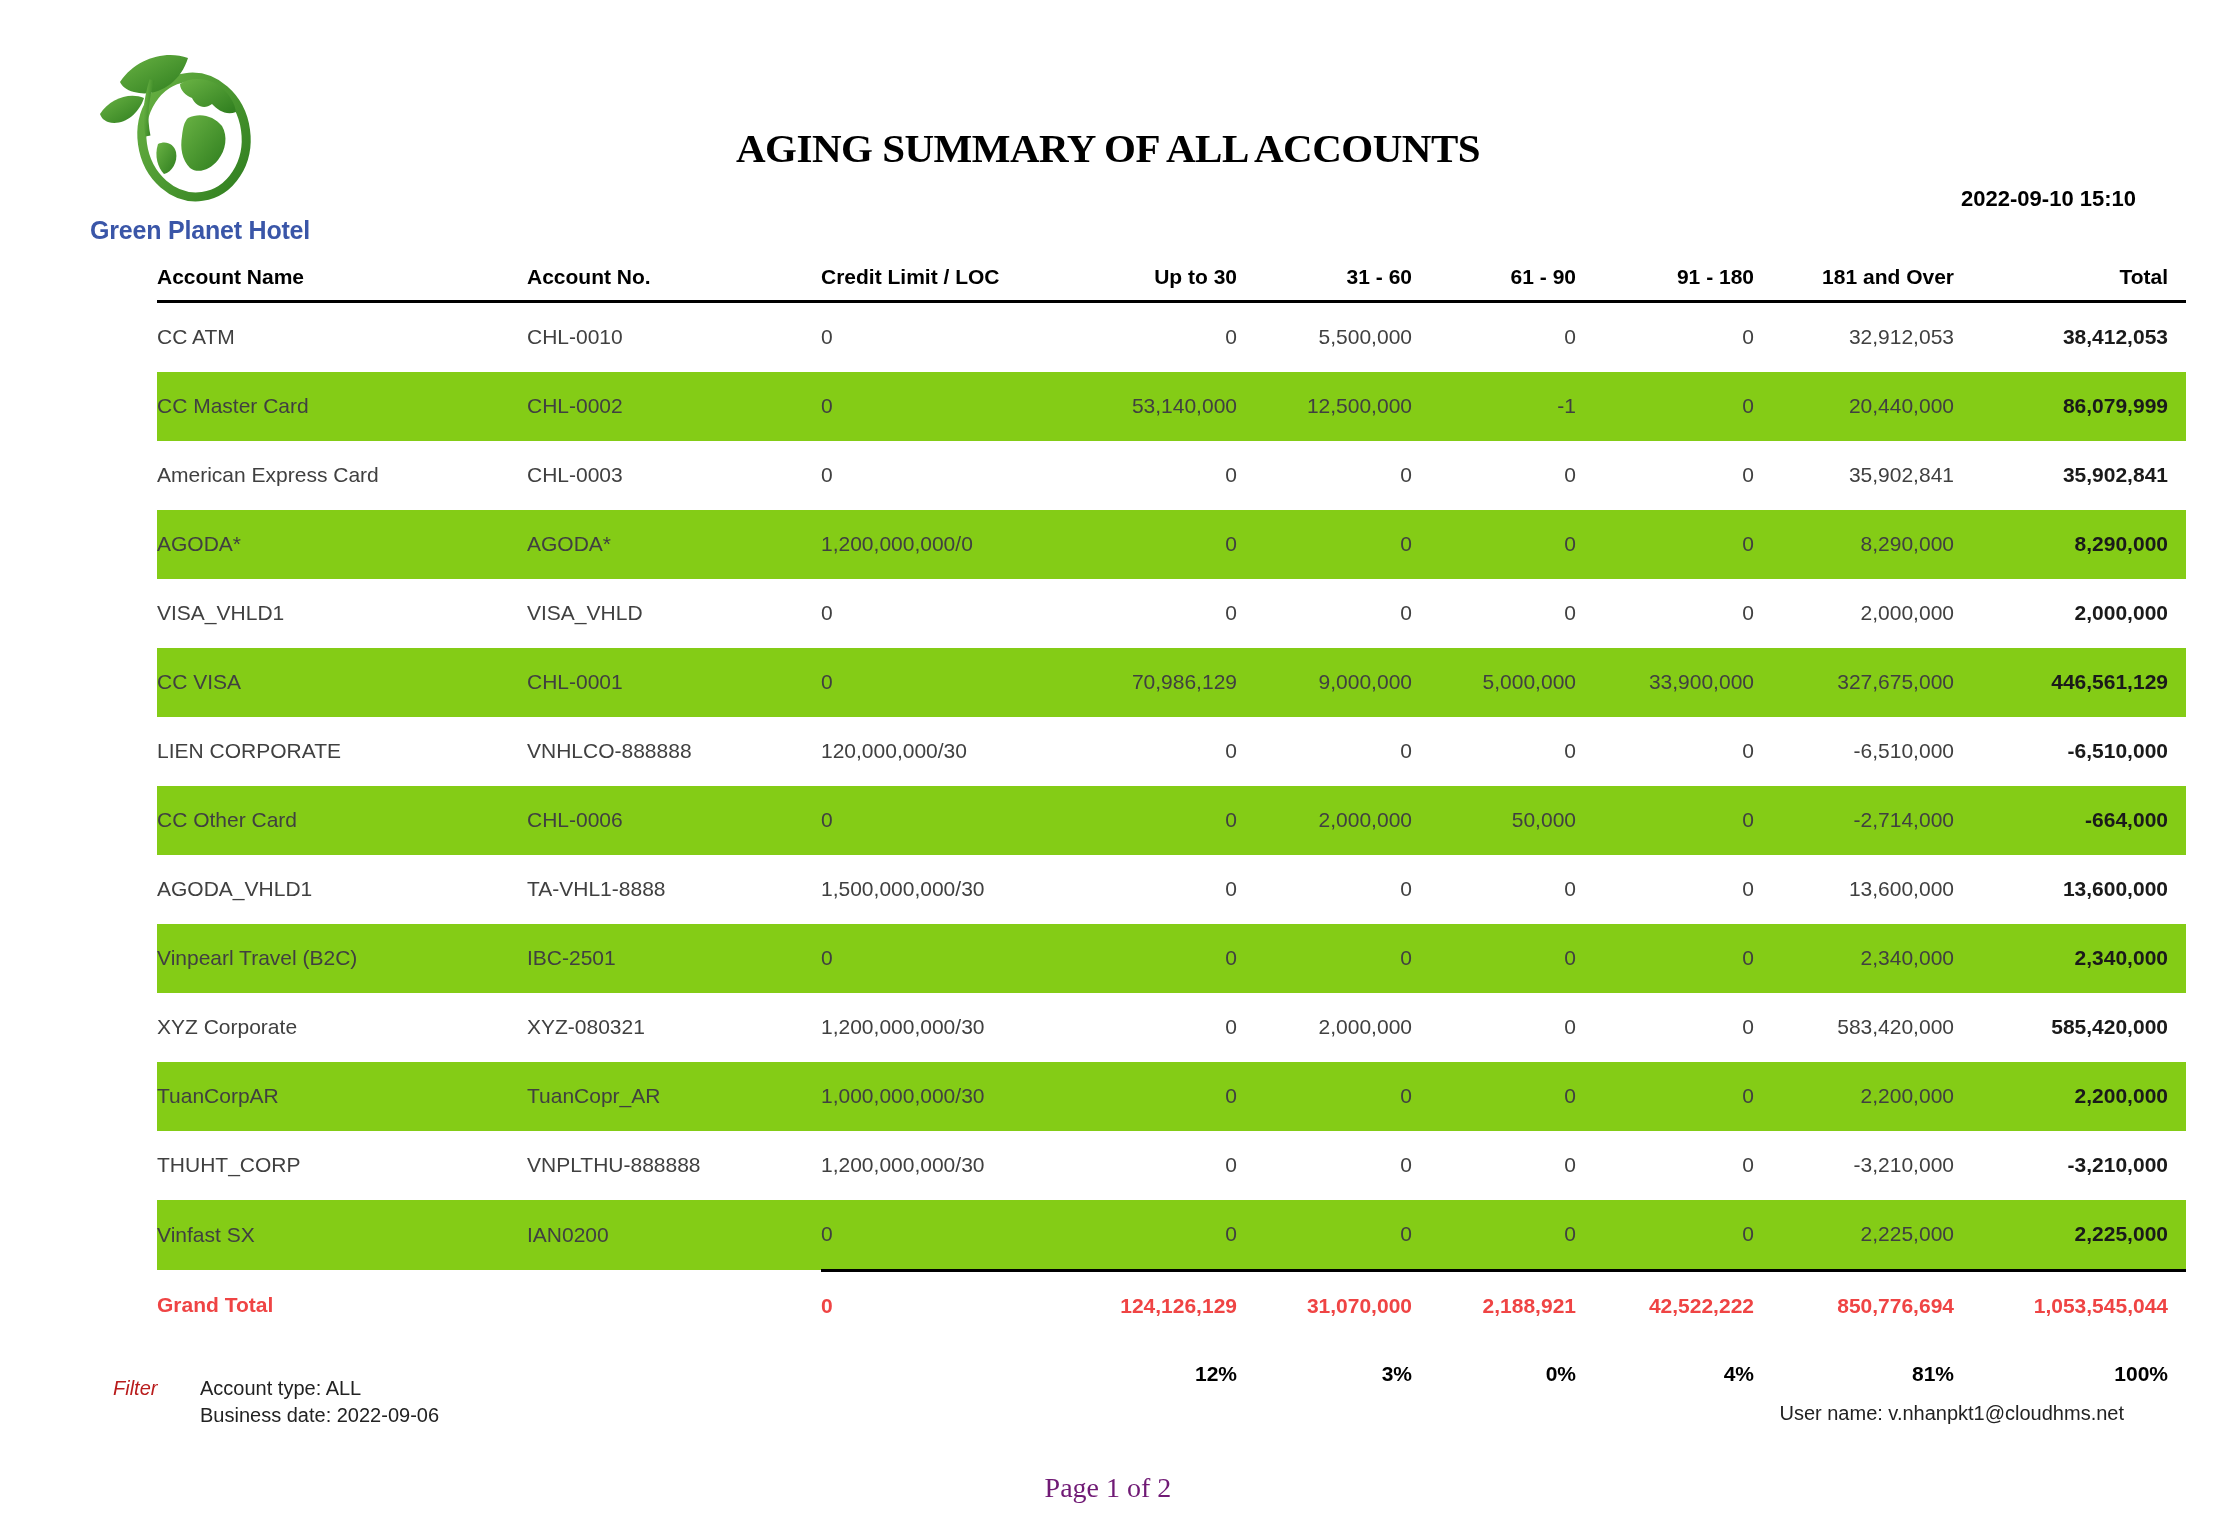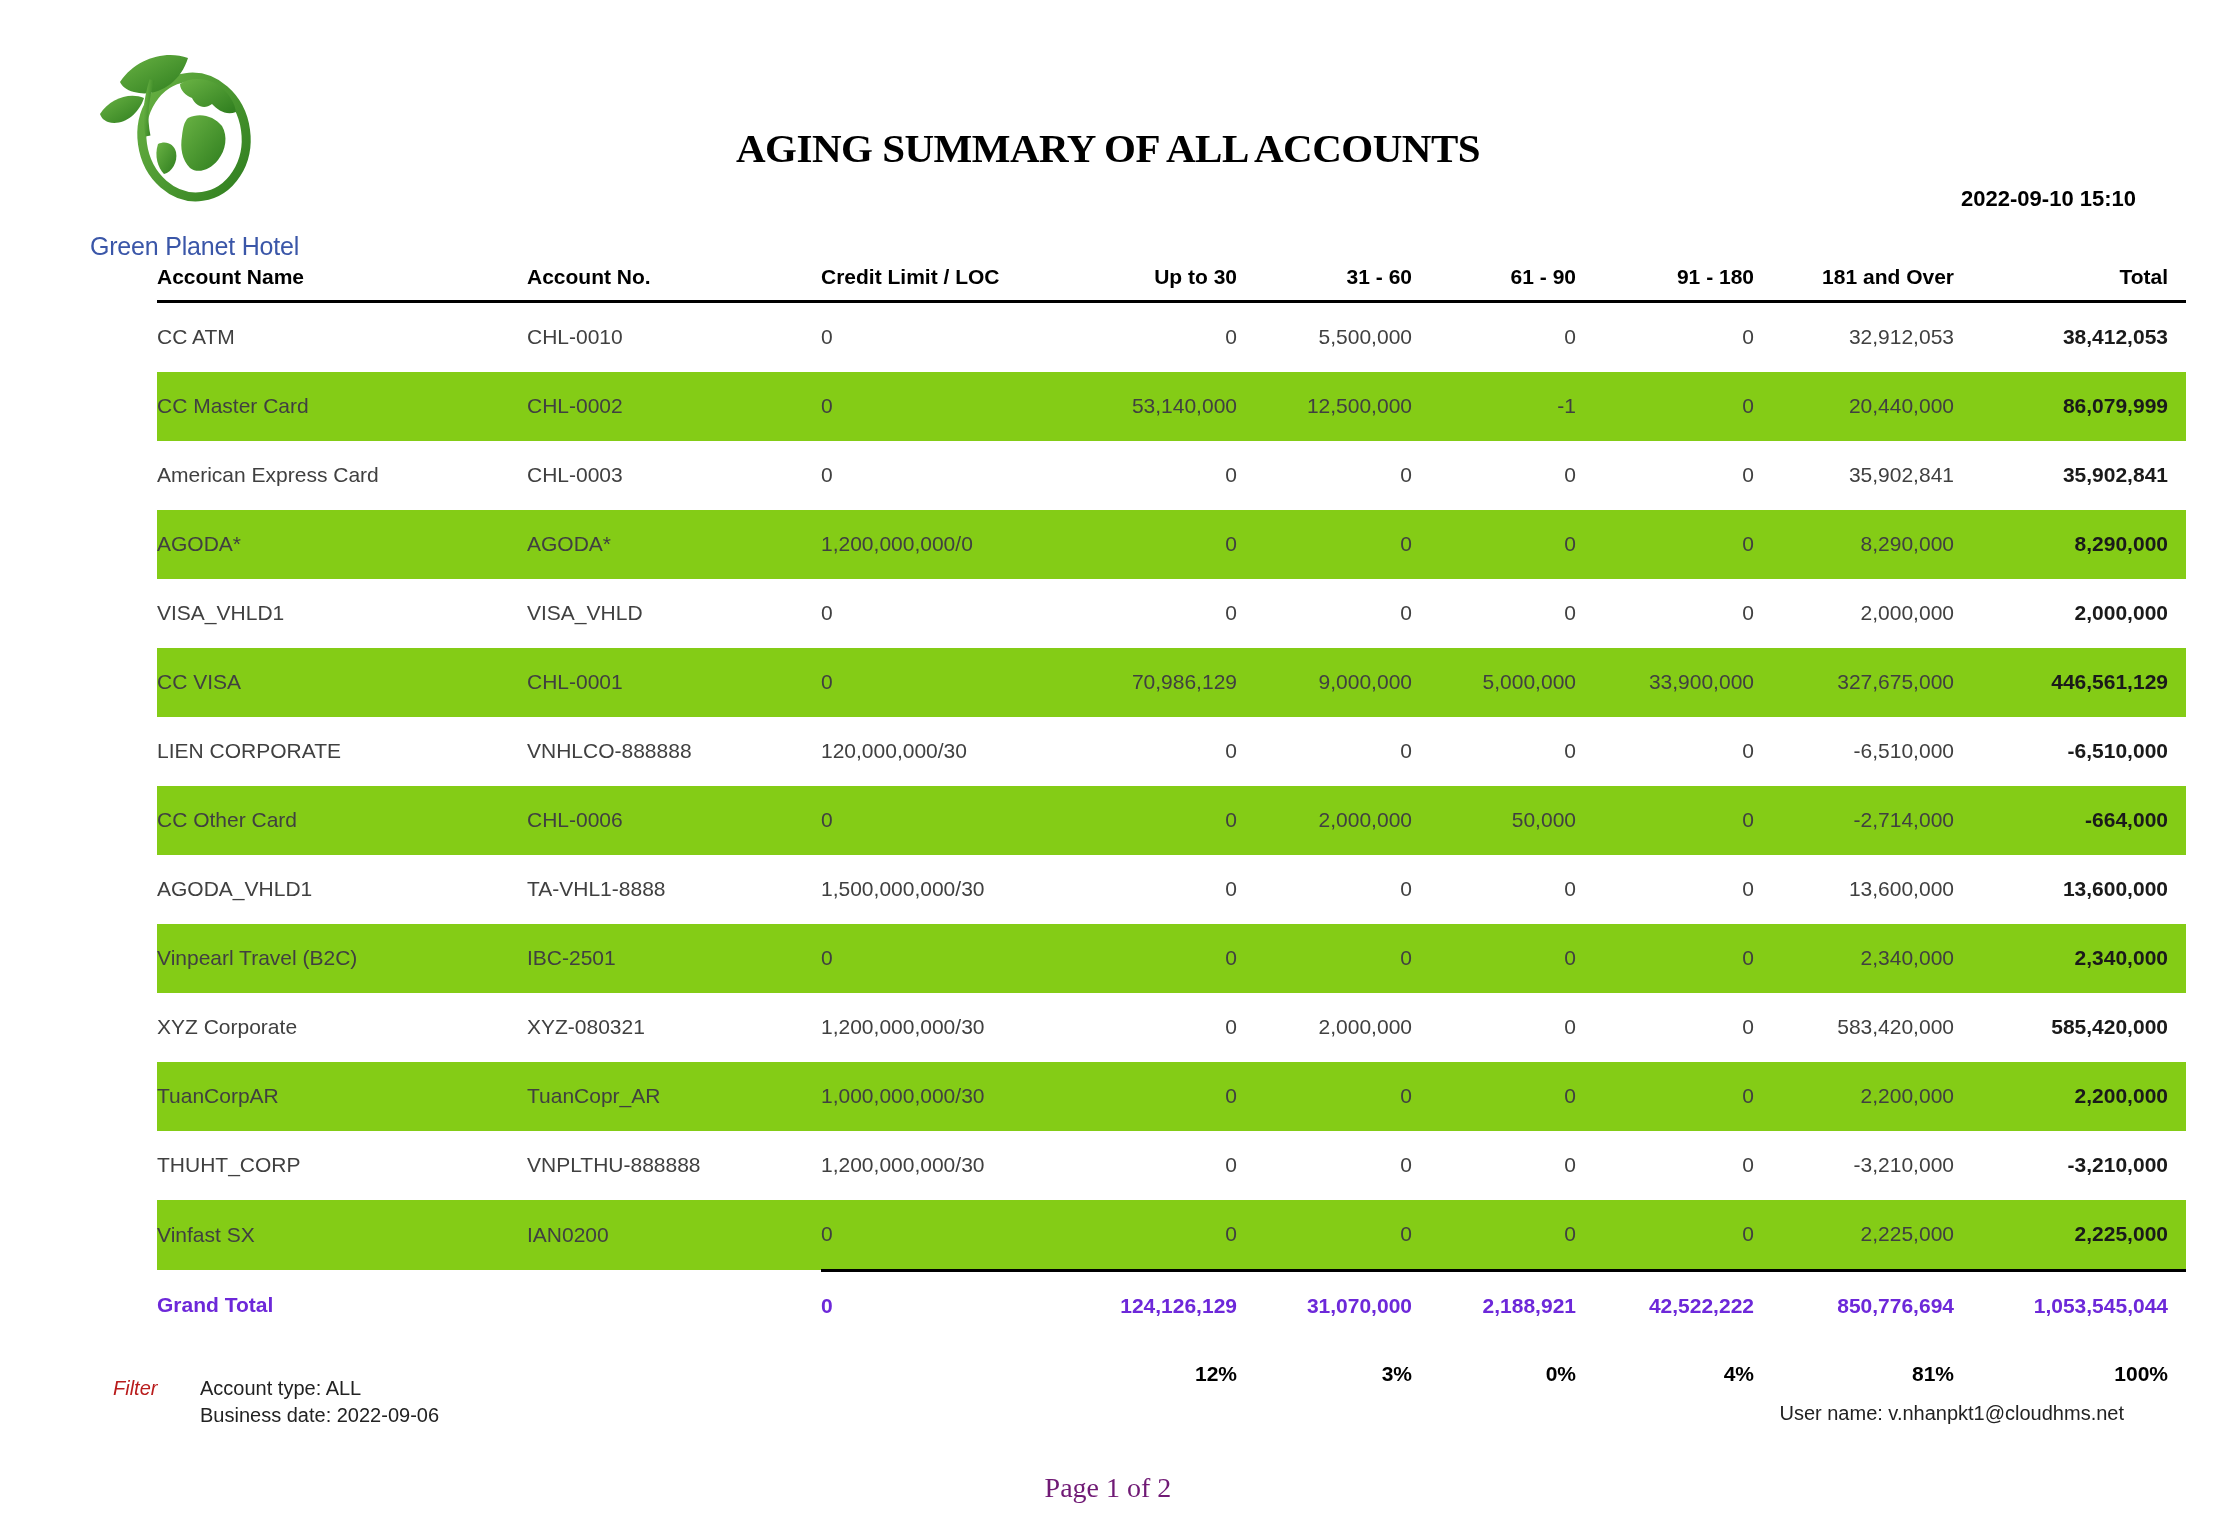--- a/index.html
+++ b/index.html
@@ -4,21 +4,21 @@
 <style>
   html,body{margin:0;padding:0;background:#fff;}
   body{
     width:2216px;height:1530px;position:relative;
     font-family:"Liberation Sans",sans-serif;color:#3f3f3f;
     -webkit-font-smoothing:antialiased;
   }
   
   .logo{position:absolute;left:92px;top:40px;width:180px;height:180px;}
   .brand-name{
-    position:absolute;left:90px;top:232px;font-size:25px;font-weight:400;
+    position:absolute;left:90px;top:216px;font-size:25px;font-weight:700;
     color:#3a56a8;letter-spacing:-0.2px;
   }
   .report-title{
     position:absolute;left:0;top:124px;width:100%;text-align:center;
     font-family:"Liberation Serif",serif;font-size:41px;font-weight:700;
     color:#000;letter-spacing:-0.5px;
   }
   .generated-at{
     position:absolute;right:80px;top:186px;font-size:22px;font-weight:700;color:#000;
   }
@@ -26,21 +26,21 @@
   .table-wrap{position:absolute;left:113px;top:255px;width:2029px;margin-left:44px;}
   table{width:100%;border-collapse:collapse;table-layout:fixed;font-size:21px;}
   th{font-weight:700;color:#000;text-align:left;padding:0;}
   thead tr{height:46px;}
   thead th{border-bottom:3px solid #000;vertical-align:middle;}
   tbody td{height:69px;padding:0;vertical-align:middle;color:#404040;}
   tr.striped{background:#84cc16;}
   .num{text-align:right;}
   td.total-col,th.total-col{padding-right:18px;font-weight:700;color:#1a1a1a;}
   th.total-col{color:#000;}
-  tr.grand-total td{font-weight:700;color:#6d28d9;}
+  tr.grand-total td{font-weight:700;color:#ef4444;}
   tr.grand-total td.gt-border{border-top:3px solid #000;}
   tr.percent-row td{font-weight:700;color:#000;height:66px;}
   
   .filter-block{position:absolute;left:113px;top:1375px;font-size:20px;color:#222;}
   .filter-label{
     position:absolute;left:0;top:2px;font-style:italic;color:#b91c1c;font-size:20px;
   }
   .filter-lines{position:absolute;left:87px;top:0;width:600px;line-height:27px;}
   .user-name{position:absolute;right:92px;top:1402px;font-size:20px;color:#222;}
   .page-label{

